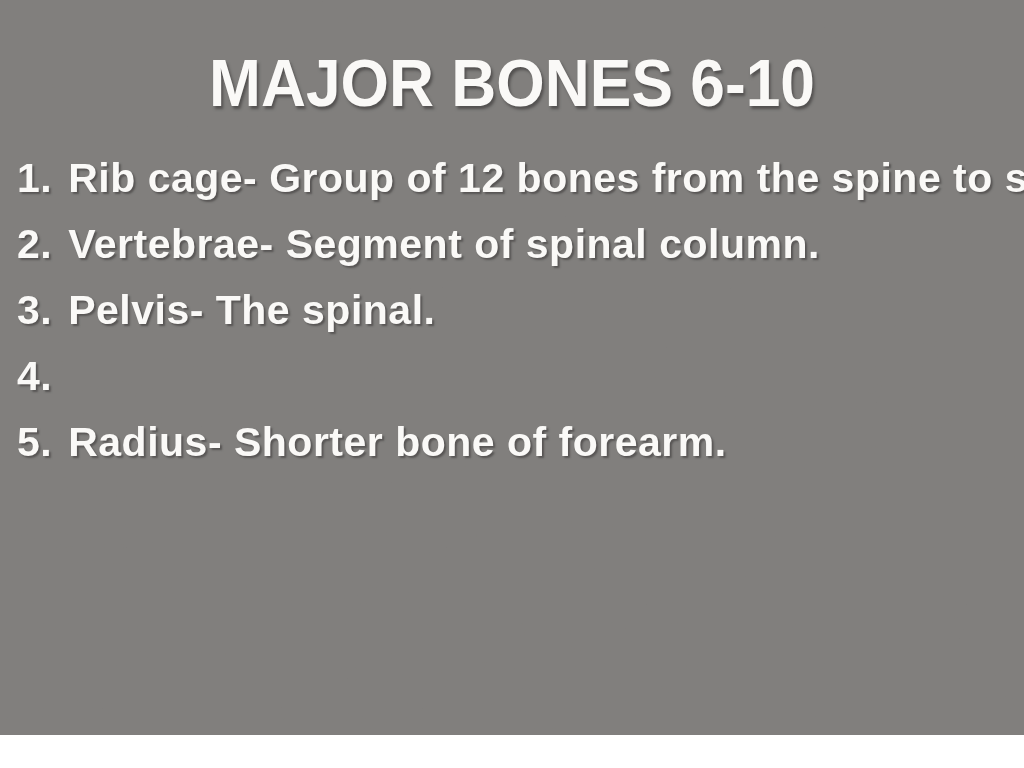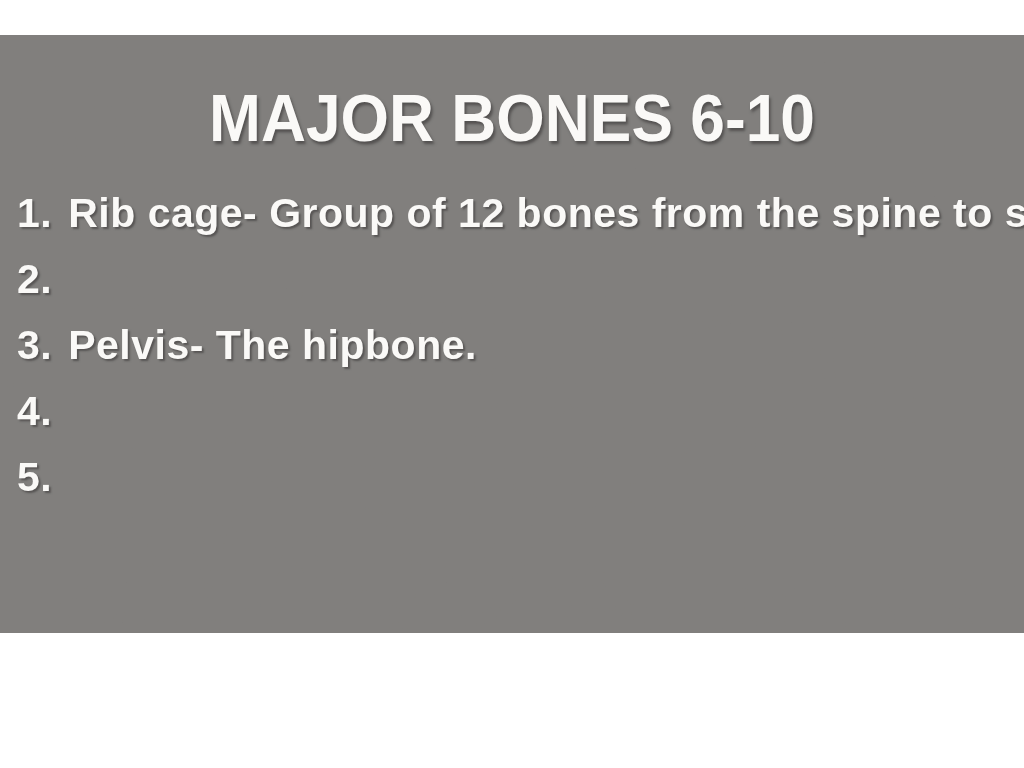--- a/index.html
+++ b/index.html
@@ -10,24 +10,23 @@
   html, body { margin: 0; padding: 0; }
   body {
     width: 1024px;
     height: 768px;
     overflow: hidden;
     font-family: "Liberation Sans", sans-serif;
   }
   .slide {
     position: relative;
     width: 1024px;
-    height: 598px;
+    height: 735px;
     background: var(--bg);
     overflow: hidden;
-    margin-top: 35px;
   }
   .noise {
     position: absolute;
     inset: 0;
     width: 100%;
     height: 100%;
     opacity: 0.35;
     pointer-events: none;
   }
   .content {
@@ -91,27 +90,29 @@
 
     <h1 class="title">MAJOR BONES 6-10</h1>
 
     <ol class="list">
       <li class="row">
         <span class="num">1.</span>
         <span class="txt">Rib cage- Group of 12 bones from the spine to sternum.</span>
       </li>
       <li class="row">
         <span class="num">2.</span>
+        <span class="txt">Vertebrae- Segment of spinal column.</span>
       </li>
       <li class="row">
         <span class="num">3.</span>
-        <span class="txt">Pelvis- The hipbone.</span>
+        <span class="txt">Pelvis- The spinal.</span>
       </li>
       <li class="row">
         <span class="num">4.</span>
       </li>
       <li class="row">
         <span class="num">5.</span>
+        <span class="txt">Radius- Shorter bone of forearm.</span>
       </li>
     </ol>
 
   </div>
 </div>
 
 </body></html>

